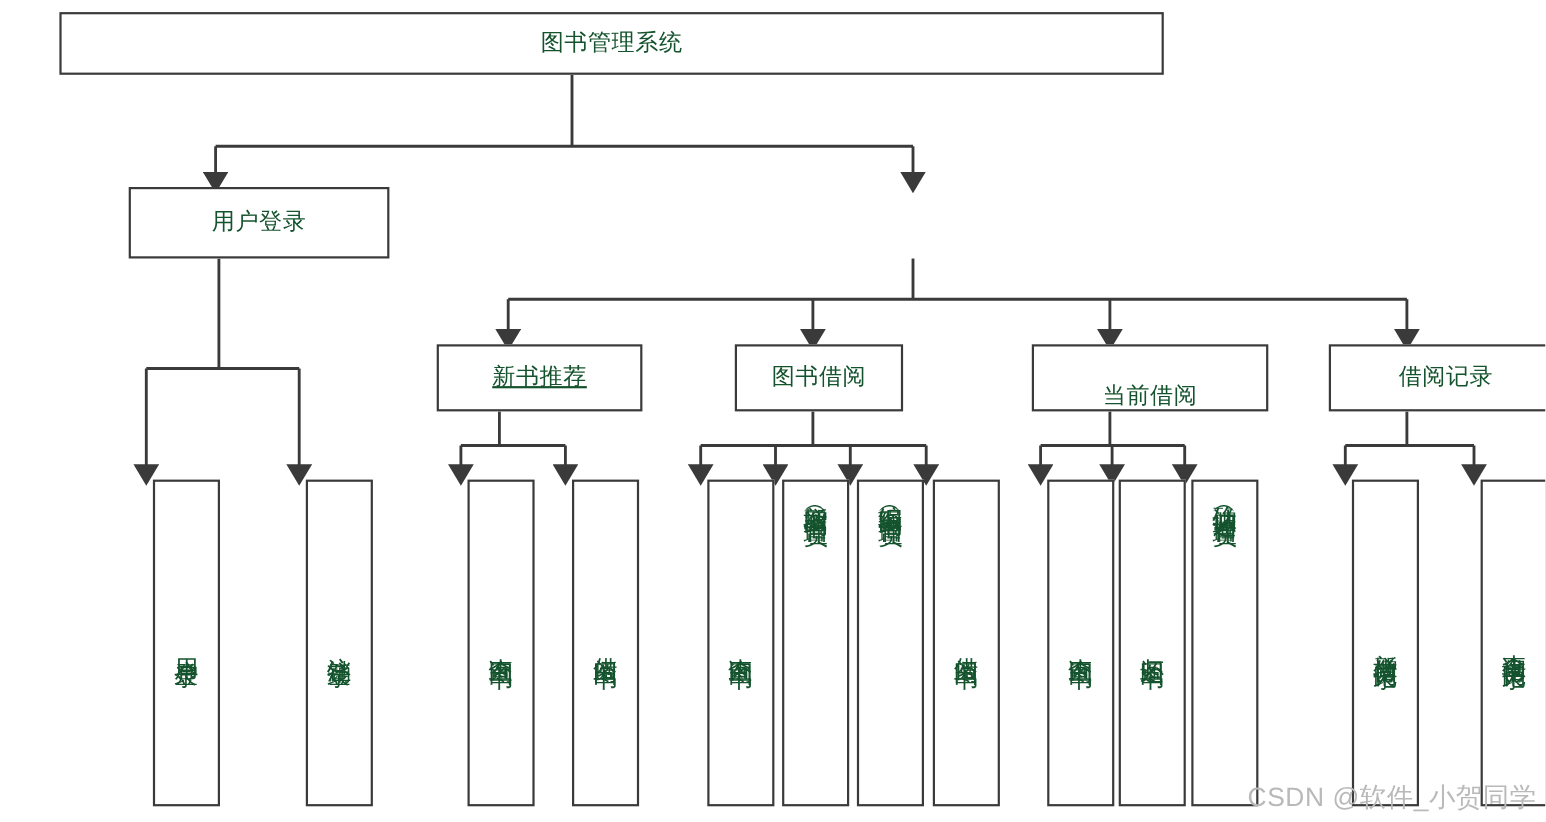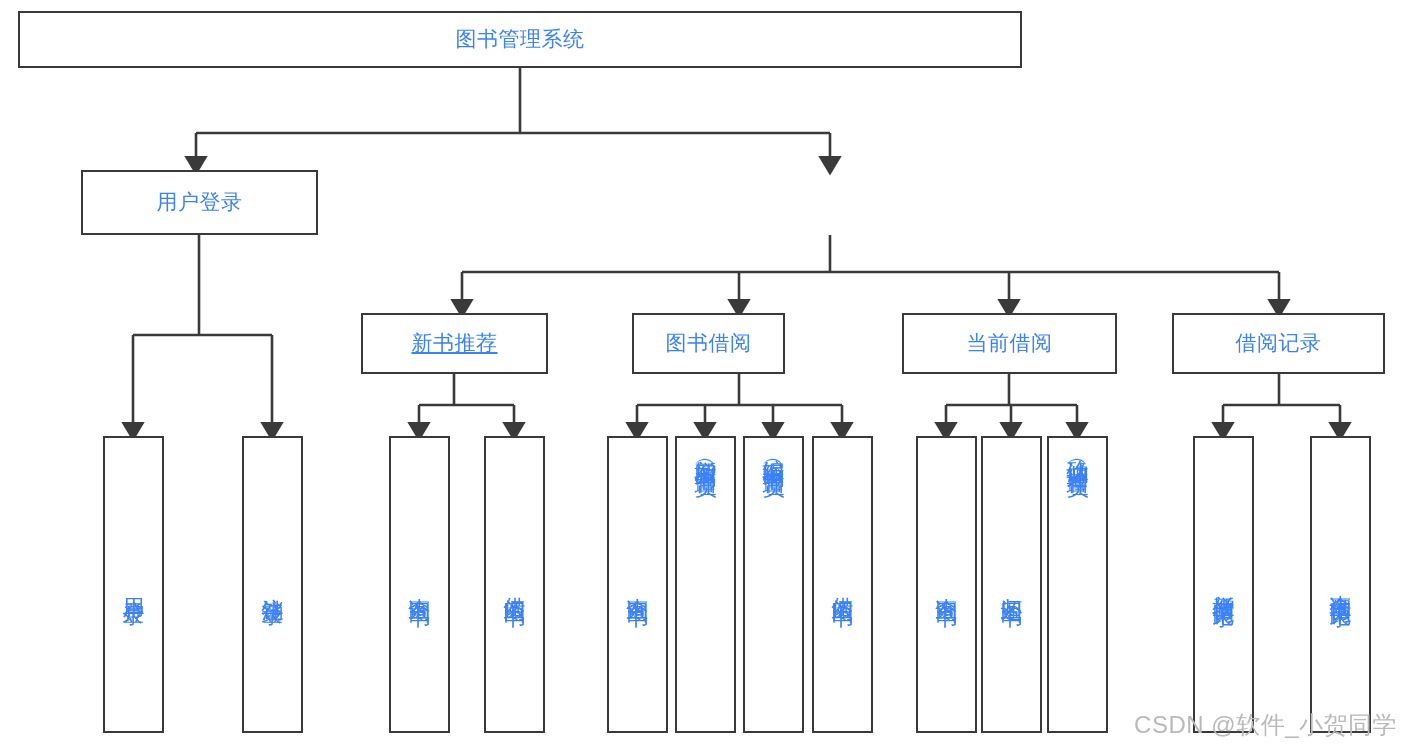--- a/index.html
+++ b/index.html
@@ -26,21 +26,22 @@
     pointer-events: none;
   }
   .node {
     position: absolute;
     box-sizing: border-box;
     border: 2.5px solid #3a3a3a;
     background: #ffffff;
     display: flex;
     align-items: center;
     justify-content: center;
-    color: #3b82f6;
+    color: #14532d;
+    margin-left: 36px;
   }
   .node-label {
     font-size: 21px;
     line-height: 1.15;
     letter-spacing: 0.5px;
     white-space: nowrap;
   }
   
   .leaf {
     border-width: 2.5px;
@@ -133,21 +134,21 @@
   <div class="node" style="left:81px; top:170px; width:237px; height:65px;">
     <span class="node-label">用户登录</span>
   </div>
 
   <div class="node" style="left:361px; top:313px; width:187px; height:61px;text-decoration:underline;">
     <span class="node-label">新书推荐</span>
   </div>
   <div class="node" style="left:632px; top:313px; width:153px; height:61px;">
     <span class="node-label">图书借阅</span>
   </div>
-  <div class="node" style="left:902px; top:313px; width:215px; height:61px;">
+  <div class="node" style="left:902px; top:313px; width:215px; height:61px;align-items:flex-end;">
     <span class="node-label">当前借阅</span>
   </div>
   <div class="node" style="left:1172px; top:313px; width:213px; height:61px;">
     <span class="node-label">借阅记录</span>
   </div>
 
   <div class="node leaf align-mid" style="left:103px; top:436px; width:61px; height:297px;">
     <span class="node-label">用户登录</span>
   </div>
   <div class="node leaf align-mid" style="left:242px; top:436px; width:61px; height:297px;">

